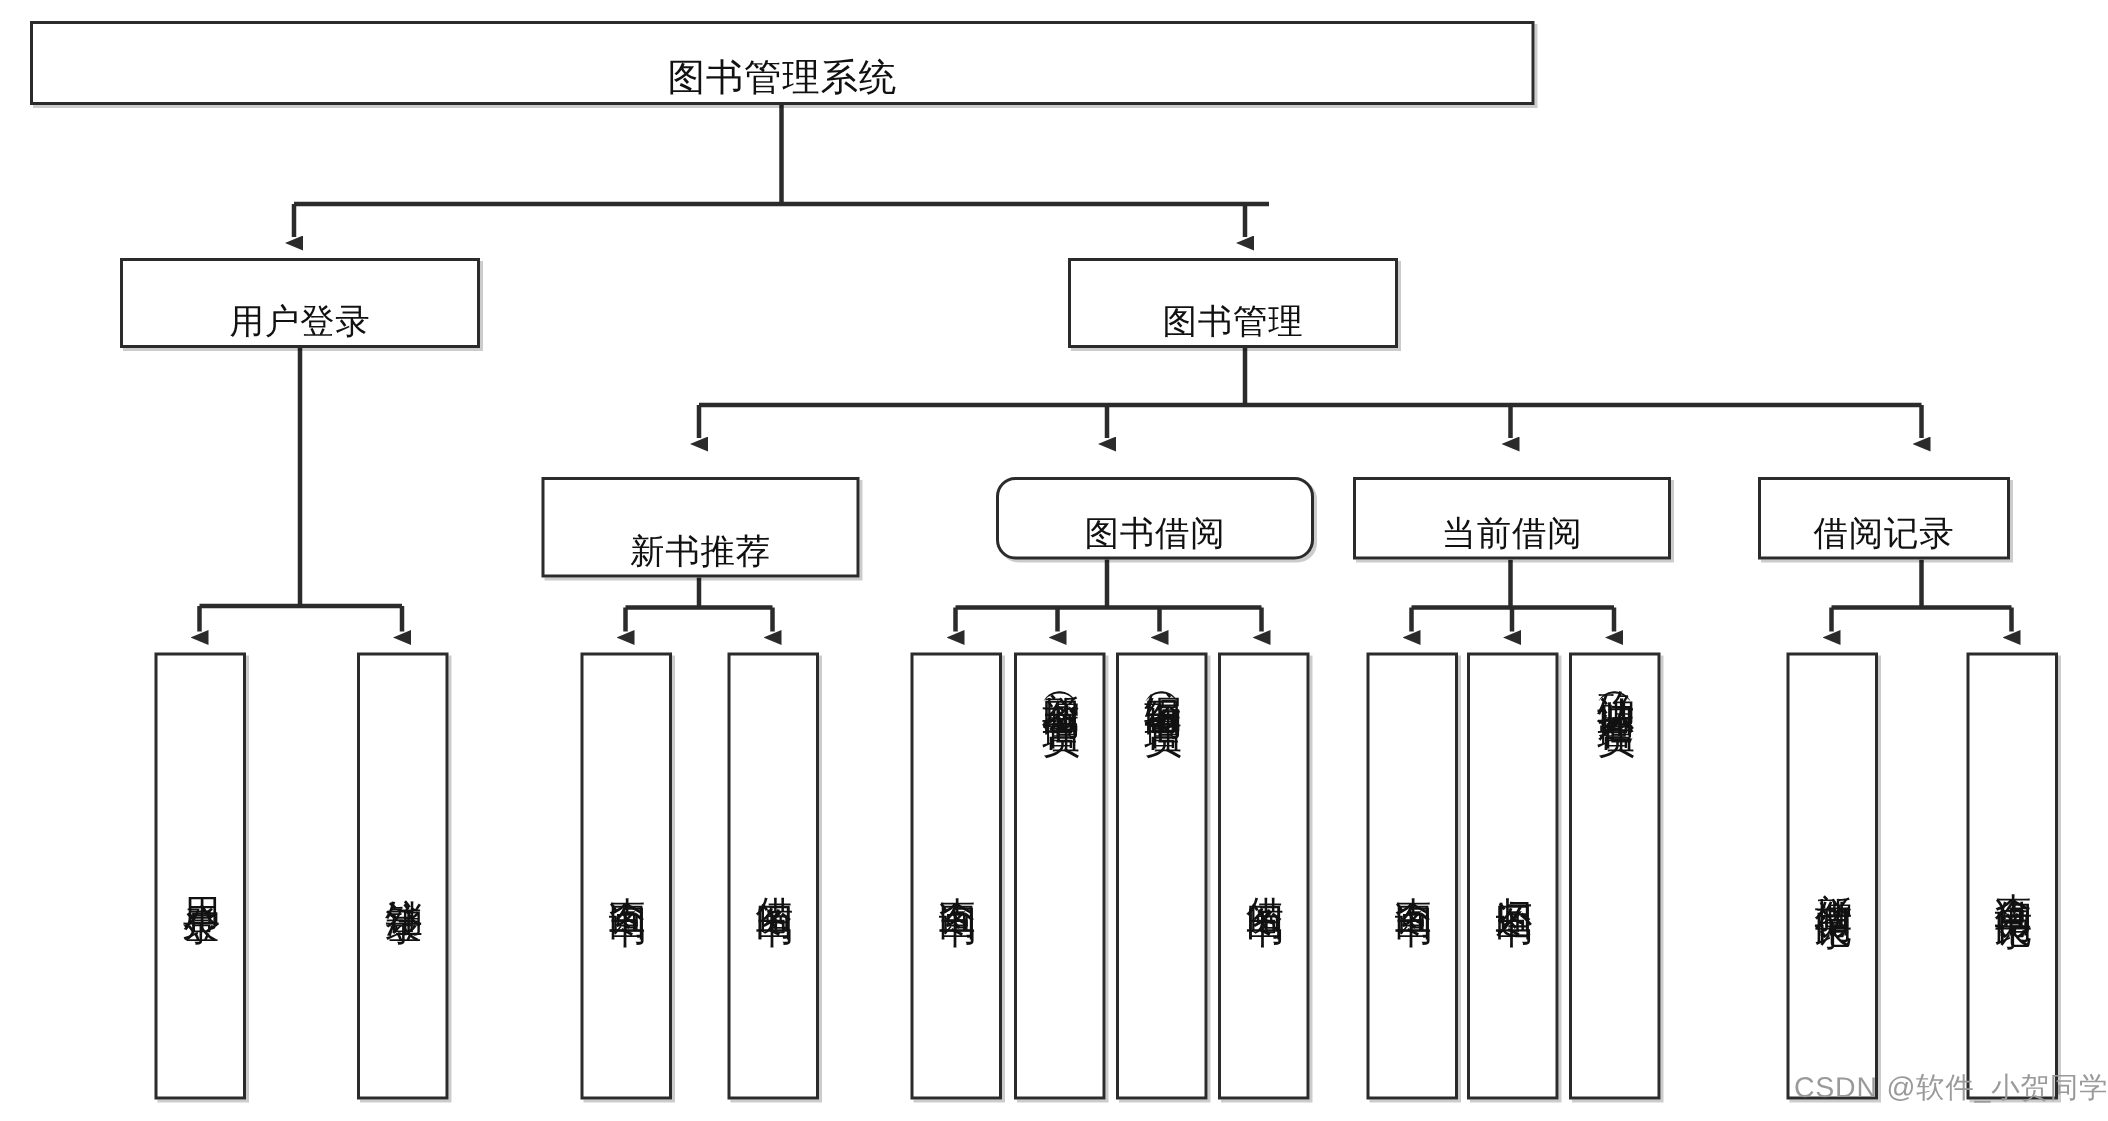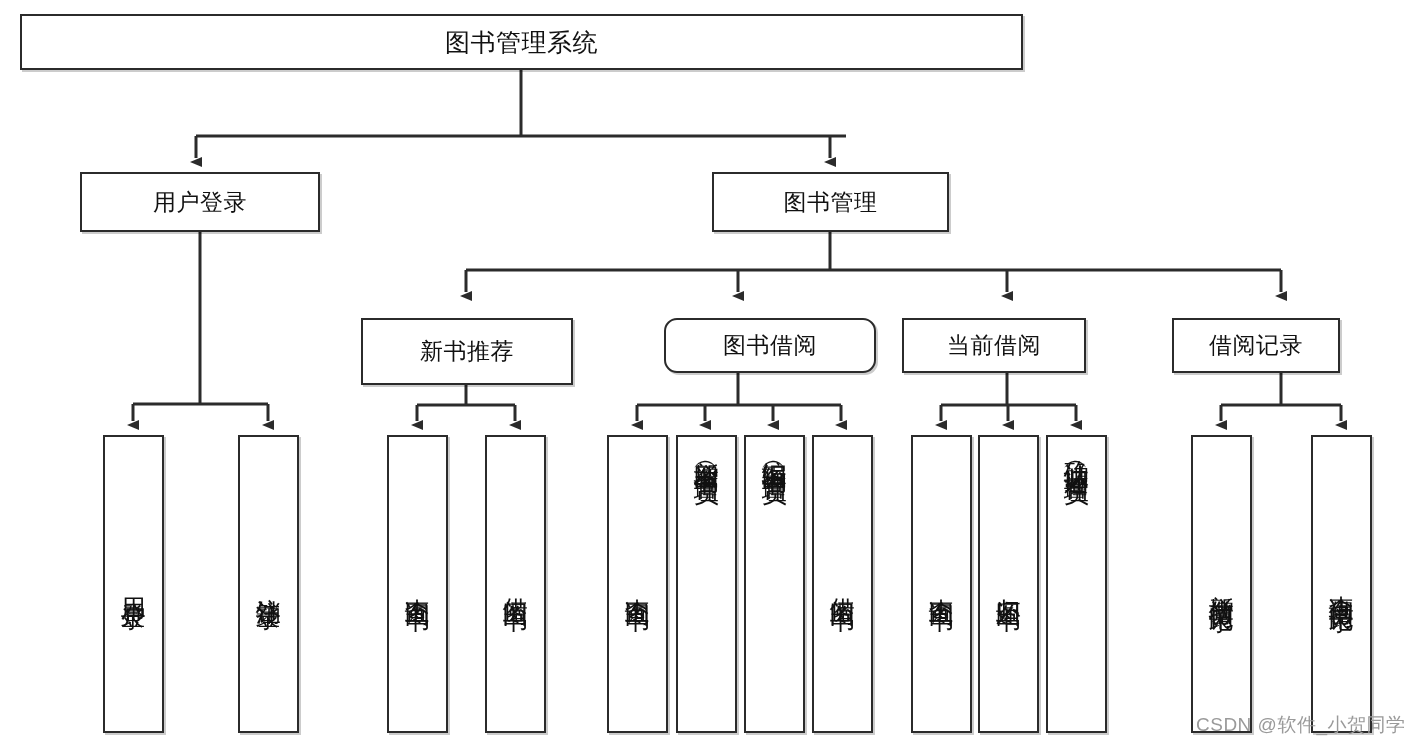--- a/index.html
+++ b/index.html
@@ -25,21 +25,21 @@
     height: 747px;
     pointer-events: none;
   }
   .node {
     position: absolute;
     box-sizing: border-box;
     background: #ffffff;
     border: 2.5px solid #2b2b2b;
     box-shadow: 2px 2px 0 rgba(0,0,0,0.20);
     display: flex;
-    align-items: center;
+    align-items: flex-end;
     justify-content: center;
     color: #111111;
     z-index: 2;
   }
   .node-label {
     display: block;
     text-align: center;
     letter-spacing: 0.5px;
   }
   
@@ -136,33 +136,33 @@
   </svg>
 
   <div class="node root" style="left:20px; top:14px; width:1003px; height:56px;">
     <span class="node-label">图书管理系统</span>
   </div>
 
   <div class="node branch" style="left:80px; top:172px; width:240px; height:60px;">
     <span class="node-label">用户登录</span>
   </div>
 
-  <div class="node branch" style="left:712px; top:172px; width:237px; height:60px;">
+  <div class="node branch" style="left:712px; top:172px; width:220px; height:60px;">
     <span class="node-label">图书管理</span>
   </div>
 
   <div class="node branch" style="left:361px; top:318px; width:212px; height:67px;">
     <span class="node-label">新书推荐</span>
   </div>
 
   <div class="node branch" style="left:664px; top:318px; width:212px; height:55px;border-radius:13px;">
     <span class="node-label">图书借阅</span>
   </div>
 
-  <div class="node branch" style="left:902px; top:318px; width:184px; height:55px;">
+  <div class="node branch" style="left:902px; top:318px; width:212px; height:55px;">
     <span class="node-label">当前借阅</span>
   </div>
 
   <div class="node branch" style="left:1172px; top:318px; width:168px; height:55px;">
     <span class="node-label">借阅记录</span>
   </div>
 
   <div class="node leaf centered" style="left:103px; top:435px; width:61px; height:298px;">
     <span class="node-label">用户登录</span>
   </div>

